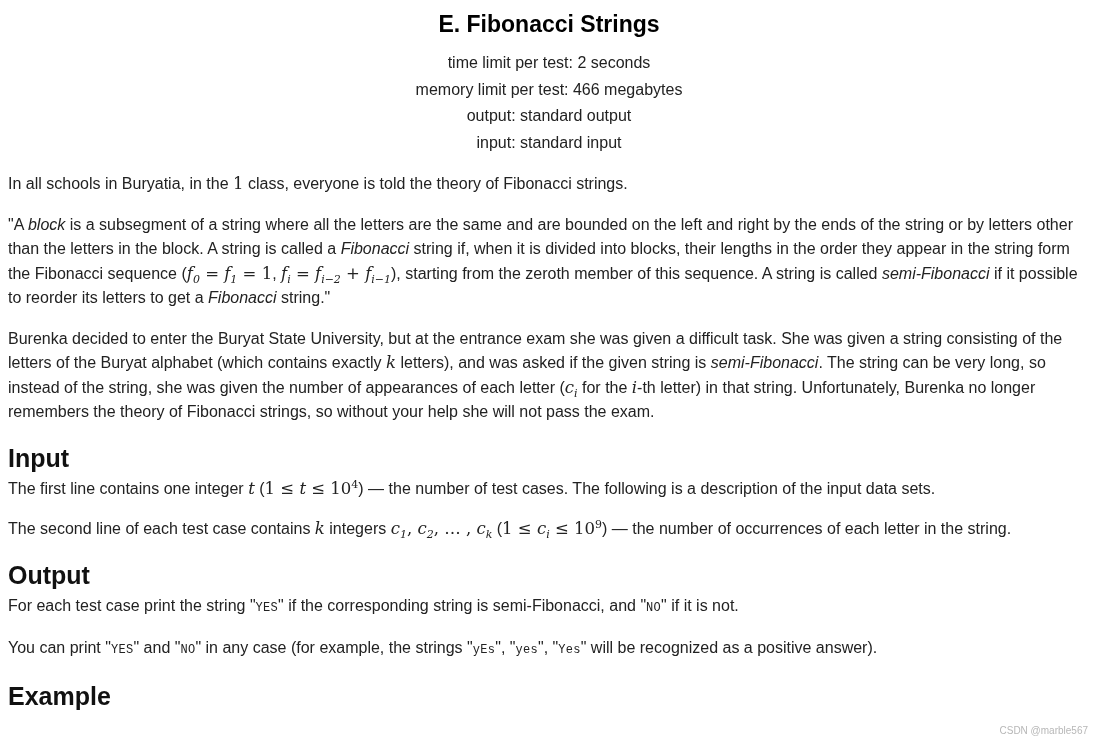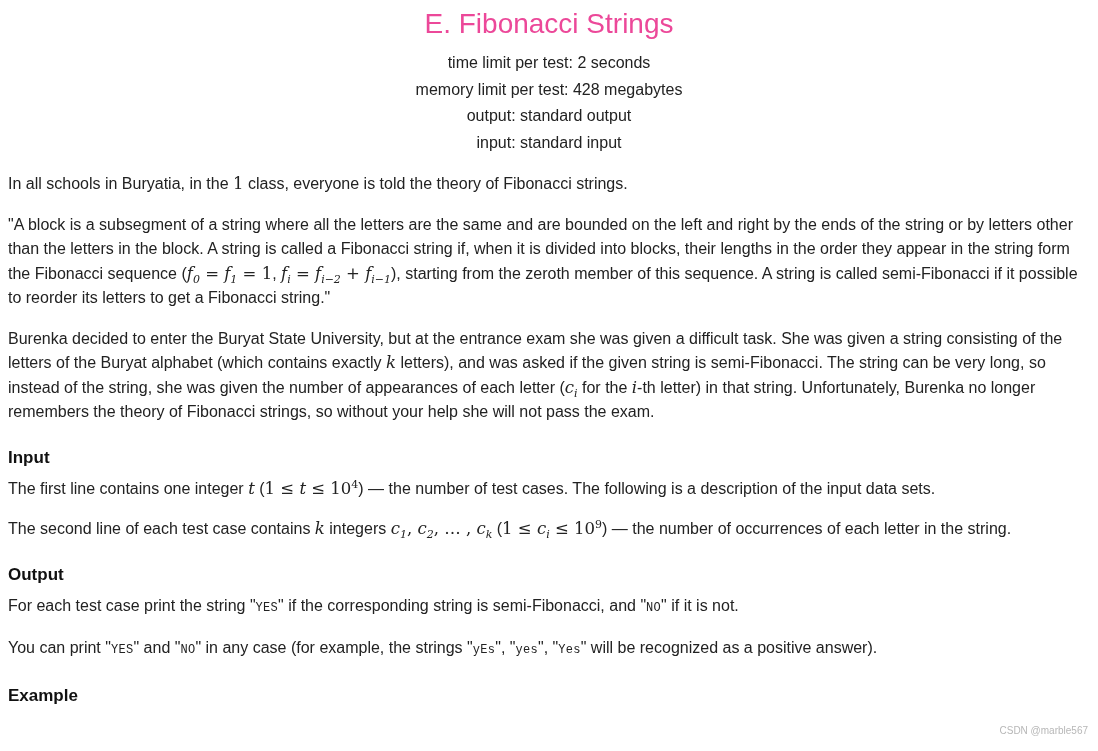--- a/index.html
+++ b/index.html
@@ -3,33 +3,33 @@
 <meta charset="utf-8">
 <style>
   html, body { margin: 0; padding: 0; }
   body {
     width: 1098px; height: 751px; overflow: hidden; position: relative;
     background: #ffffff;
     font-family: "Liberation Sans", sans-serif;
     font-size: 16px; color: #222222;
   }
   .header { text-align: center; padding-top: 6px; }
-  .title { font-size: 28px; line-height: 36px; color: #ec4899; font-weight: 400; }
+  .title { font-size: 23px; line-height: 36px; color: #000000; font-weight: 700; }
   .limits { margin-top: 8px; }
   .limit-line { line-height: 26.5px; }
   main { padding: 0 8px; }
   main p { margin: 16px 0; line-height: 24.5px; }
   h2.section {
-    font-size: 17px; font-weight: bold; color: #111111;
+    font-size: 25px; font-weight: bold; color: #111111;
     margin: 22px 0 6px 0; line-height: 22px;
   }
   h2.section + p { margin-top: 8px; }
   
   .seg-p  { }
-  .seg-i  { }
+  .seg-i  { font-style: italic; }
   .seg-tt { font-family: "Liberation Mono", monospace; font-size: 12px; letter-spacing: 0.3px; }
   .seg-m, .seg-mi { font-family: "DejaVu Serif", serif; font-size: 16.5px; }
   .seg-mi { font-style: italic; }
   .seg-m sub, .seg-mi sub {
     font-family: "DejaVu Serif", serif; font-style: italic;
     font-size: 11px; line-height: 0;
   }
   .seg-m sup, .seg-mi sup {
     font-family: "DejaVu Serif", serif; font-style: normal;
     font-size: 11px; line-height: 0;
@@ -39,21 +39,21 @@
     color: #b7b7b7; font-size: 10px;
   }
 </style>
 </head>
 <body>
 
 <div class="header">
   <div class="title">E. Fibonacci Strings</div>
   <div class="limits">
     <div class="limit-line">time limit per test: 2 seconds</div>
-    <div class="limit-line">memory limit per test: 428 megabytes</div>
+    <div class="limit-line">memory limit per test: 466 megabytes</div>
     <div class="limit-line">output: standard output</div>
     <div class="limit-line">input: standard input</div>
   </div>
 </div>
 
 <main>
   <p><span class="seg-p">In all schools in Buryatia, in the </span><span class="seg-m">1</span><span class="seg-p"> class, everyone is told the theory of Fibonacci strings.</span></p>
   <p><span class="seg-p">"A </span><span class="seg-i">block</span><span class="seg-p"> is a subsegment of a string where all the letters are the same and are bounded on the left and right by the ends of the string or by letters other than the letters in the block. A string is called a </span><span class="seg-i">Fibonacci</span><span class="seg-p"> string if, when it is divided into blocks, their lengths in the order they appear in the string form the Fibonacci sequence (</span><span class="seg-mi">f<sub>0</sub></span><span class="seg-m"> = </span><span class="seg-mi">f<sub>1</sub></span><span class="seg-m"> = 1</span><span class="seg-p">, </span><span class="seg-mi">f<sub>i</sub></span><span class="seg-m"> = </span><span class="seg-mi">f<sub>i−2</sub></span><span class="seg-m"> + </span><span class="seg-mi">f<sub>i−1</sub></span><span class="seg-p">), starting from the zeroth member of this sequence. A string is called </span><span class="seg-i">semi-Fibonacci</span><span class="seg-p"> if it possible to reorder its letters to get a </span><span class="seg-i">Fibonacci</span><span class="seg-p"> string."</span></p>
   <p><span class="seg-p">Burenka decided to enter the Buryat State University, but at the entrance exam she was given a difficult task. She was given a string consisting of the letters of the Buryat alphabet (which contains exactly </span><span class="seg-mi">k</span><span class="seg-p"> letters), and was asked if the given string is </span><span class="seg-i">semi-Fibonacci</span><span class="seg-p">. The string can be very long, so instead of the string, she was given the number of appearances of each letter (</span><span class="seg-mi">c<sub>i</sub></span><span class="seg-p"> for the </span><span class="seg-mi">i</span><span class="seg-p">-th letter) in that string. Unfortunately, Burenka no longer remembers the theory of Fibonacci strings, so without your help she will not pass the exam.</span></p>
 

